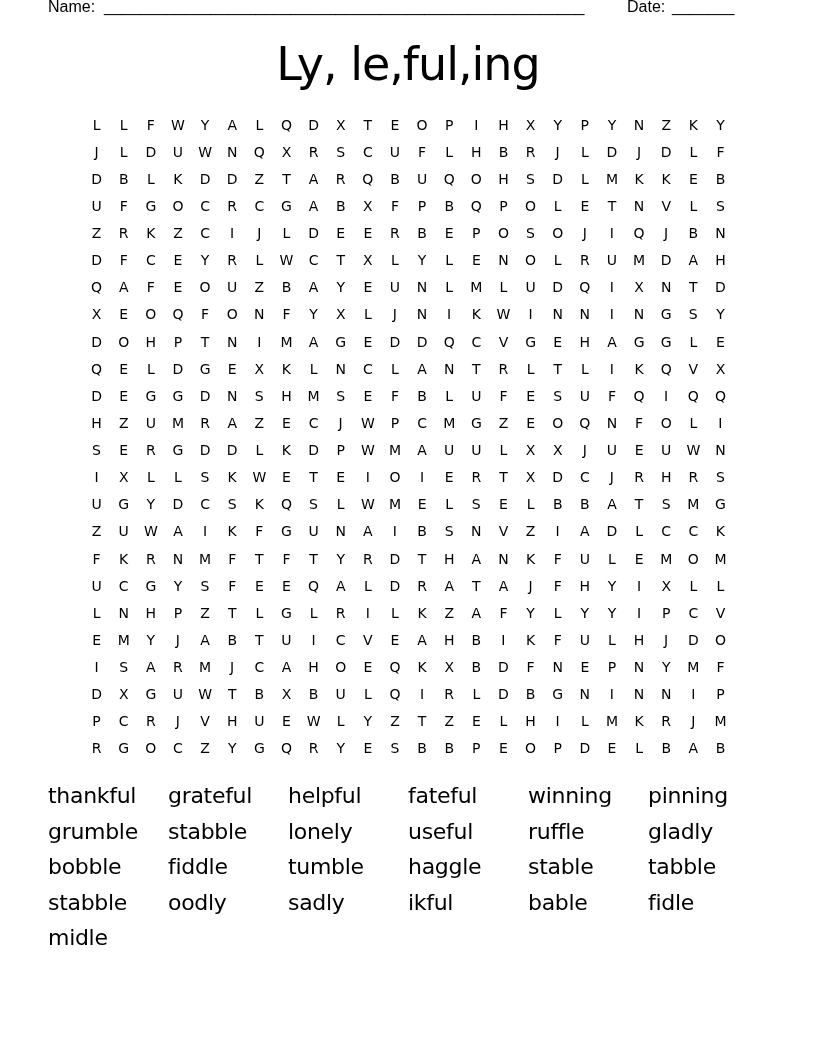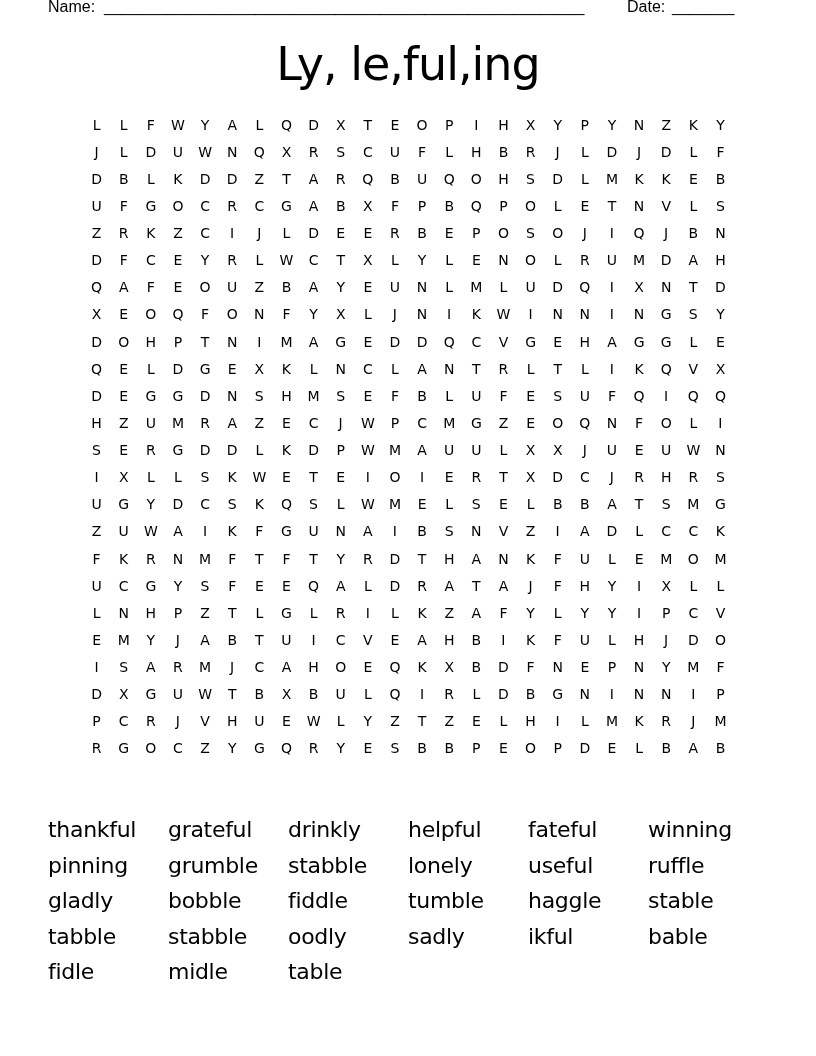--- a/index.html
+++ b/index.html
@@ -10,21 +10,21 @@
   .name-blank { position: absolute; left: 56px; top: 0; }
   .date-label { position: absolute; left: 579px; top: 0; }
   .date-blank { position: absolute; left: 624px; top: 0; }
   .title { position: absolute; top: 34px; left: 0; width: 816px; text-align: center;
     font-family: "DejaVu Sans", sans-serif; font-size: 46px; line-height: 60px;
     letter-spacing: -1px; }
   .grid { position: absolute; left: 83px; top: 111px; display: grid;
     grid-template-columns: repeat(24, 27.13px); grid-auto-rows: 27.13px; }
   .cell { display: flex; align-items: center; justify-content: center;
     font-family: "DejaVu Sans", sans-serif; font-size: 14px; }
-  .words { position: absolute; left: 48px; top: 812px; display: grid;
+  .words { position: absolute; left: 48px; top: 778px; display: grid;
     grid-template-columns: repeat(6, 120px); grid-auto-rows: 35.5px; }
   .word { font-family: "DejaVu Sans", sans-serif; font-size: 22px; line-height: 35px; white-space: nowrap; letter-spacing: -0.3px; }
 </style>
 </head>
 <body>
 
 <div class="header-line">
   <span class="name-label">Name:</span>
   <span class="name-blank">______________________________________________________</span>
   <span class="date-label">Date:</span>
@@ -608,21 +608,20 @@
     <div class="cell">E</div>
     <div class="cell">L</div>
     <div class="cell">B</div>
     <div class="cell">A</div>
     <div class="cell">B</div>
   </div>
 
 <div class="words" id="words">
     <div class="word">thankful</div>
     <div class="word">grateful</div>
-    <div class="word">drinkly</div>
     <div class="word">helpful</div>
     <div class="word">fateful</div>
     <div class="word">winning</div>
     <div class="word">pinning</div>
     <div class="word">grumble</div>
     <div class="word">stabble</div>
     <div class="word">lonely</div>
     <div class="word">useful</div>
     <div class="word">ruffle</div>
     <div class="word">gladly</div>
@@ -632,14 +631,13 @@
     <div class="word">haggle</div>
     <div class="word">stable</div>
     <div class="word">tabble</div>
     <div class="word">stabble</div>
     <div class="word">oodly</div>
     <div class="word">sadly</div>
     <div class="word">ikful</div>
     <div class="word">bable</div>
     <div class="word">fidle</div>
     <div class="word">midle</div>
-    <div class="word">table</div>
   </div>
 
 </body></html>

